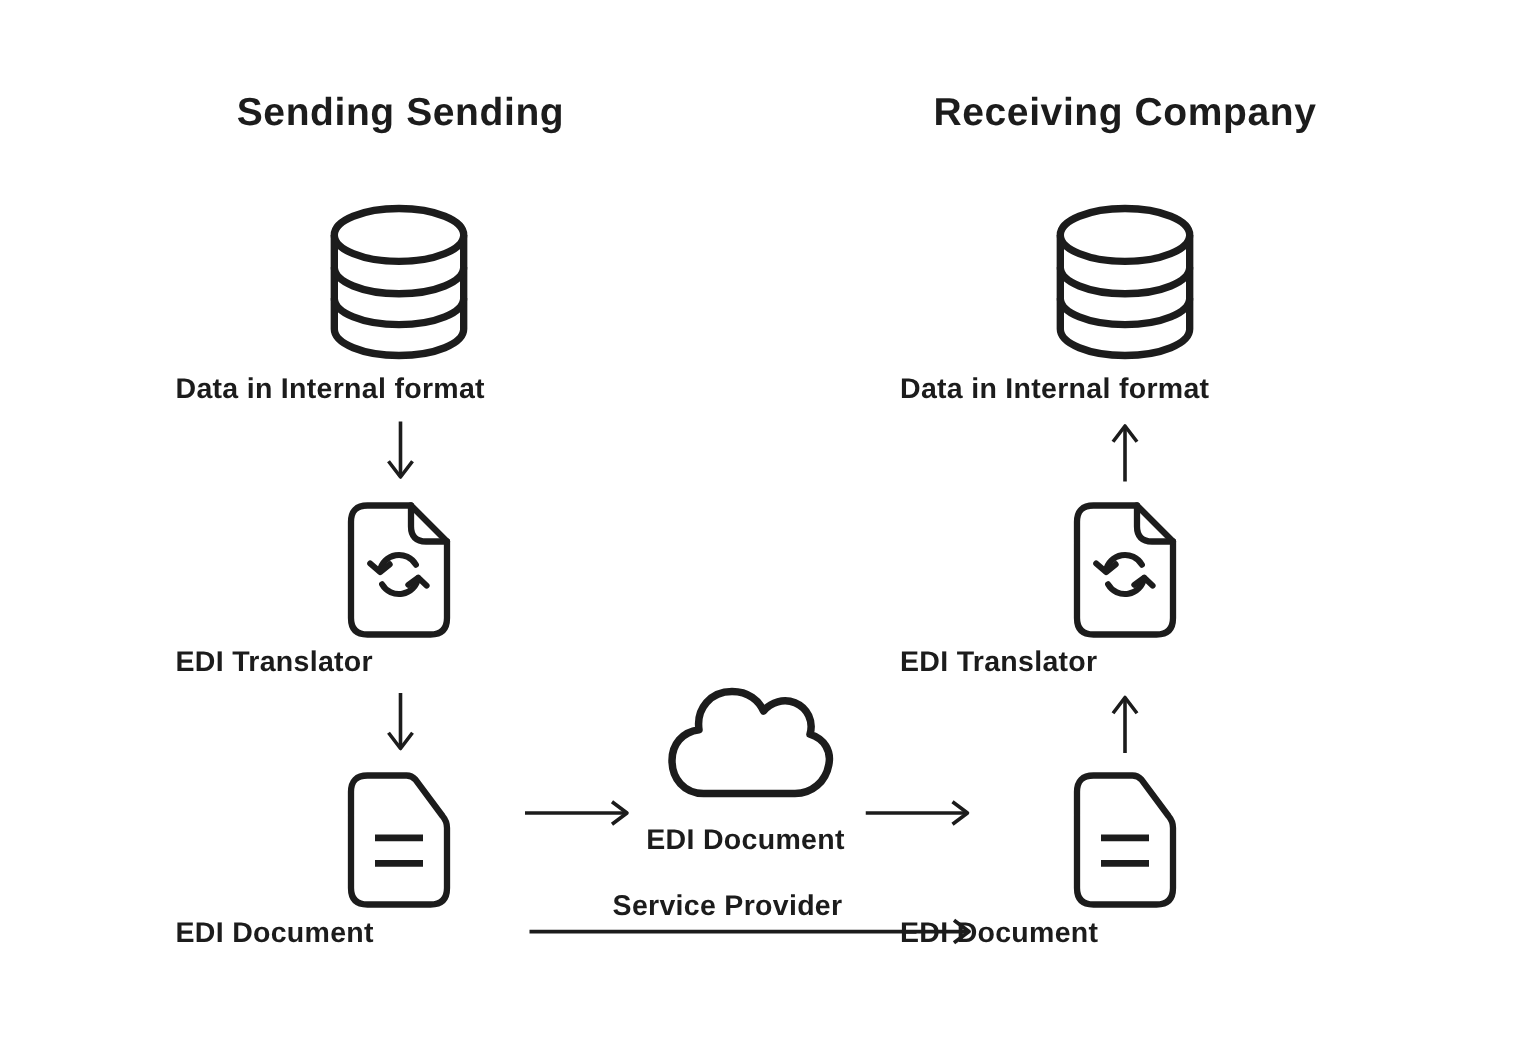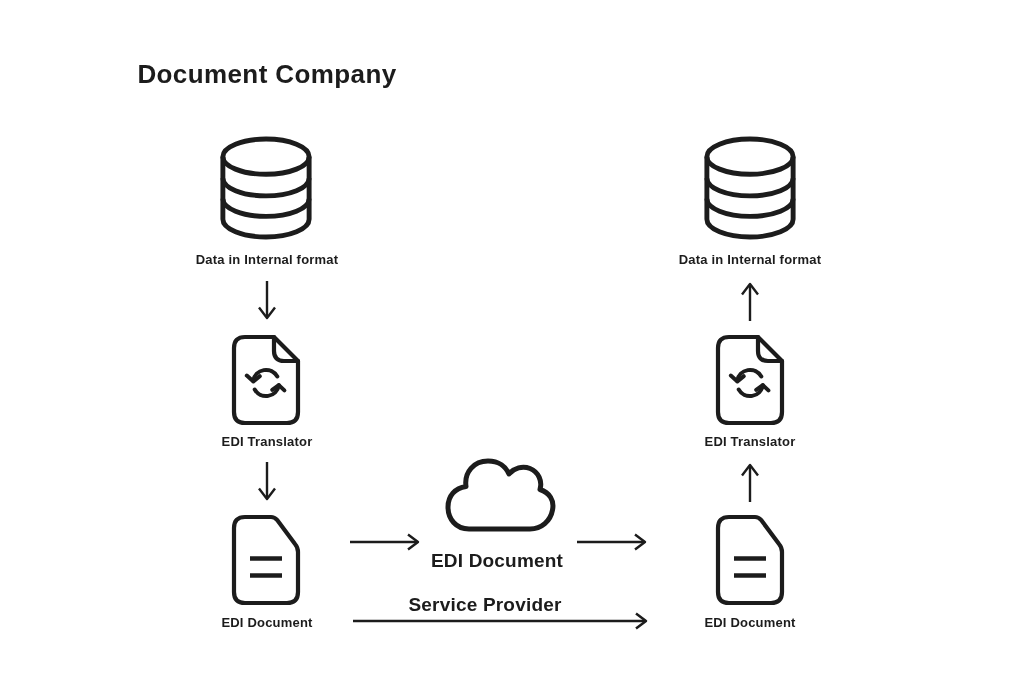--- a/index.html
+++ b/index.html
@@ -5,39 +5,40 @@
   html,body { margin:0; padding:0; background:#ffffff; }
   #canvas {
     position:relative; width:1024px; height:691px; background:#ffffff;
     font-family:"Liberation Sans", sans-serif; color:#1c1c1c; overflow:hidden;
   }
   .heading {
     position:absolute; width:300px; text-align:center;
     font-size:26px; font-weight:bold; letter-spacing:0.4px; line-height:30px;
   }
   .label {
-    position:absolute; width:300px; text-align:center;
-    font-size:13px; font-weight:bold; letter-spacing:0.2px; line-height:23px;
+    position:absolute; width:300px; text-align:left;
+    font-size:19px; font-weight:bold; letter-spacing:0.2px; line-height:23px;
   }
   .netlabel {
     position:absolute; width:300px; text-align:center;
     font-size:19px; font-weight:bold; letter-spacing:0.2px; line-height:23px;
   }
   svg.icon, svg.arrow { position:absolute; display:block; }
   svg .stroke {
     fill:none; stroke:#1c1c1c; stroke-linejoin:round;
   }
   svg .cap-round { stroke-linecap:round; }
 </style>
 </head>
 <body>
 
 <div id="canvas">
 
-  <div class="heading" style="left:117px; top:59px;">Document Company</div>
+  <div class="heading" style="left:117px; top:59px;">Sending Sending</div>
+  <div class="heading" style="left:600px; top:59px;">Receiving Company</div>
 
   <svg class="icon" style="left:217px; top:134px;" width="98" height="108" viewBox="0 0 100 110">
     <ellipse class="stroke" cx="50" cy="23" rx="44" ry="18" stroke-width="5"></ellipse>
     <path class="stroke" d="M6,23 V87 A44,18 0 0 0 94,87 V23" stroke-width="5"></path>
     <path class="stroke" d="M6,45 A44,18 0 0 0 94,45" stroke-width="5"></path>
     <path class="stroke" d="M6,66 A44,18 0 0 0 94,66" stroke-width="5"></path>
   </svg>
   <div class="label" style="left:117px; top:248px;">Data in Internal format</div>
 
   <svg class="arrow" style="left:257px; top:280px;" width="20" height="42" viewBox="0 0 20 42">

